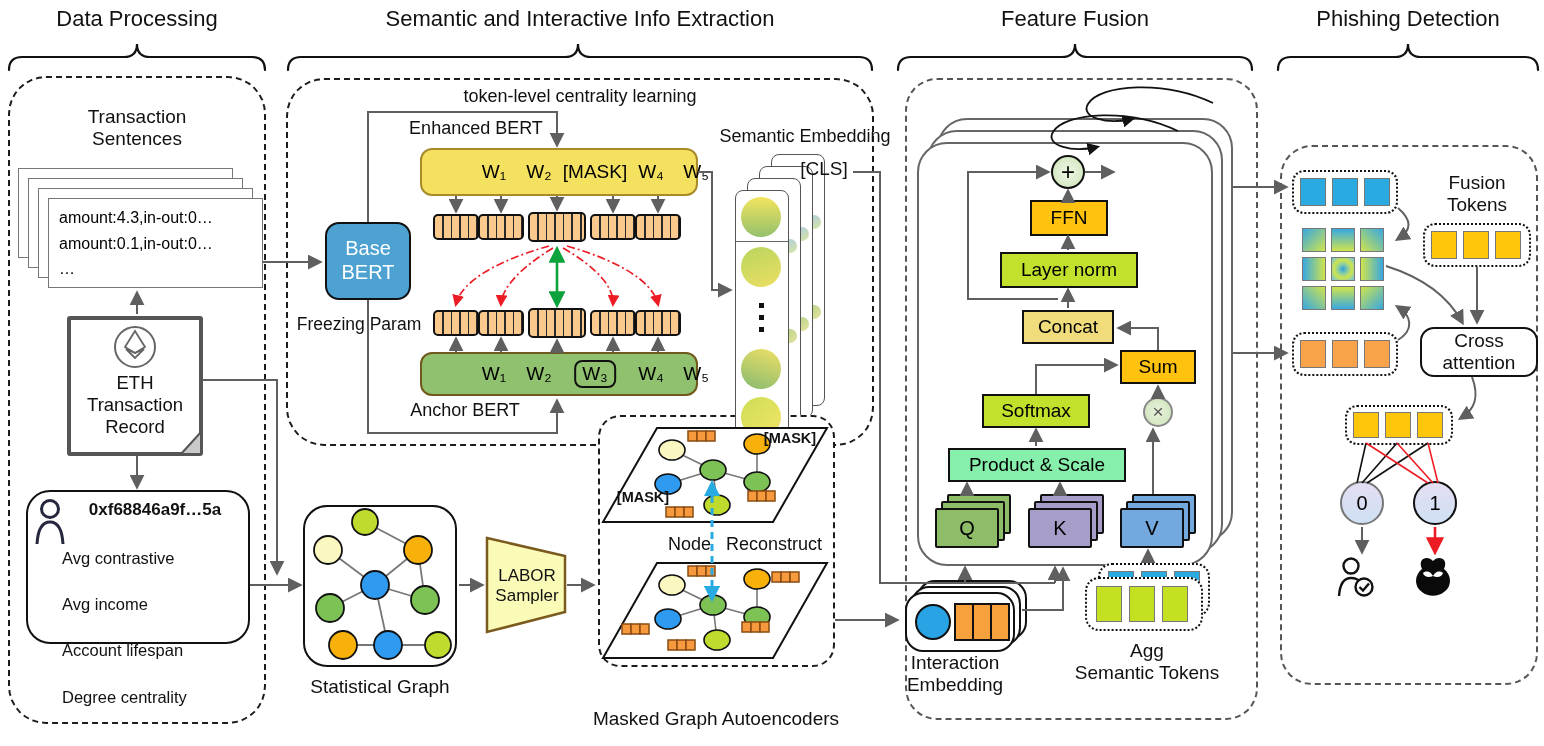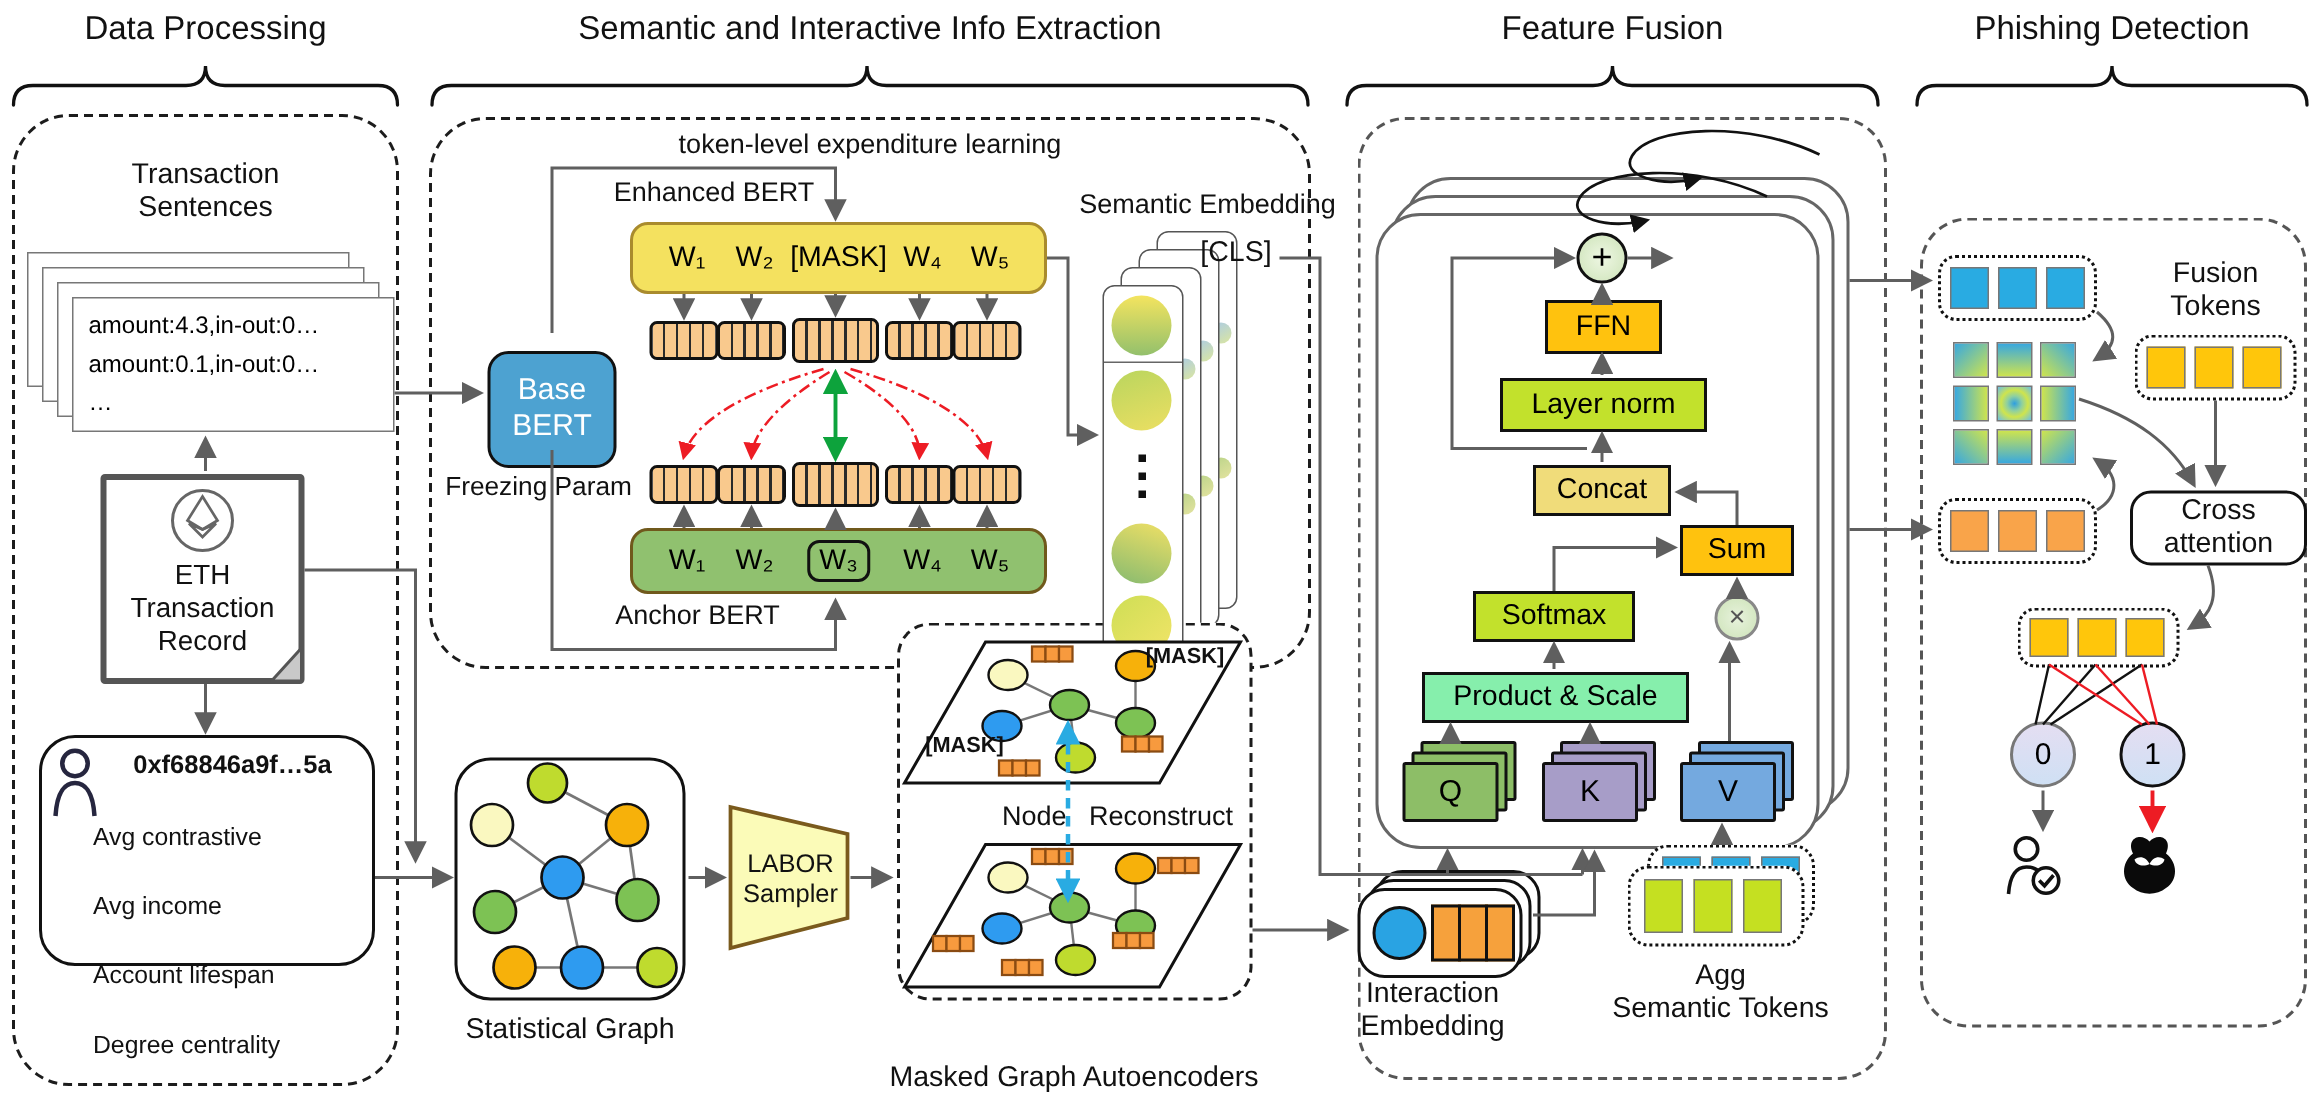--- a/index.html
+++ b/index.html
@@ -8,21 +8,21 @@
   .lbl{position:absolute;text-align:center;color:#111;line-height:1.18;z-index:50;white-space:pre-line;}
   .hdr{font-size:22px;}
   .box{position:absolute;box-sizing:border-box;z-index:10;}
   .dash{border:2.5px dashed #1c1c1c;border-radius:38px;background:transparent;}
   .dashg{border:2.5px dashed #555;border-radius:32px;background:transparent;}
   .card{position:absolute;box-sizing:border-box;background:#fff;border:1.6px solid #777;z-index:10;}
   .op{position:absolute;box-sizing:border-box;border:2.4px solid #111;display:flex;align-items:center;
       justify-content:center;font-size:19px;z-index:20;}
   .chip{position:absolute;box-sizing:border-box;border:2px solid #111;border-radius:5px;z-index:20;
         background:repeating-linear-gradient(90deg,#f9c98d 0px,#f9c98d 7px,#2a2a2a 7px,#2a2a2a 8.6px);}
-  .tok{position:absolute;top:50%;transform:translate(-50%,-50%);font-size:19px;z-index:30;}
+  .tok{position:absolute;top:50%;transform:translate(-50%,-50%);font-size:19px;z-index:30;margin-left:36px;}
   .tok.boxed{border:2.2px solid #111;border-radius:8px;padding:1px 6px;background:transparent;}
   .dotted{position:absolute;box-sizing:border-box;border:2.6px dotted #111;border-radius:12px;background:#fff;z-index:20;}
   .sq{position:absolute;box-sizing:border-box;border:1.8px solid #777;z-index:25;}
   .layer{position:absolute;box-sizing:border-box;width:296px;height:424px;border:2px solid #666;
          border-radius:30px;background:#fff;z-index:10;}
   .qkv{position:absolute;box-sizing:border-box;width:64px;height:40px;border:2px solid #111;border-radius:2px;z-index:20;
        display:flex;align-items:center;justify-content:center;font-size:20px;}
   .ccirc{position:absolute;box-sizing:border-box;border-radius:50%;z-index:30;display:flex;align-items:center;
          justify-content:center;}
   .semcard{position:absolute;box-sizing:border-box;background:#fff;border:1.8px solid #555;border-radius:8px;z-index:10;}
@@ -70,21 +70,21 @@
   <div class="lbl" style="left:68px;top:500px;width:174px;font-size:17px;font-weight:bold;">0xf68846a9f…5a</div>
   <div class="lbl" style="left:62px;top:524px;width:180px;font-size:16.5px;text-align:left;line-height:1.4;">
     <div>Avg contrastive</div>
     <div>Avg income</div>
     <div>Account lifespan</div>
     <div>Degree centrality</div>
     <div>…</div>
   </div>
 
   <div class="box dash" style="left:286px;top:78px;width:588px;height:368px;"></div>
-  <div class="lbl" style="left:430px;top:86px;width:300px;font-size:18px;">token-level expenditure learning</div>
+  <div class="lbl" style="left:430px;top:86px;width:300px;font-size:18px;">token-level centrality learning</div>
   <div class="lbl" style="left:390px;top:118px;width:172px;font-size:18px;">Enhanced BERT</div>
 
   <div class="box" style="left:420px;top:148px;width:278px;height:48px;background:#F4E15F;border:2.5px solid #A98B2D;border-radius:12px;">
     <span class="tok" style="left:36px;">W₁</span>
     <span class="tok" style="left:81px;">W₂</span>
     <span class="tok" style="left:137px;">[MASK]</span>
     <span class="tok" style="left:193px;">W₄</span>
     <span class="tok" style="left:238px;">W₅</span>
   </div>
 
@@ -102,21 +102,21 @@
 
   <div class="box" style="left:420px;top:352px;width:278px;height:44px;background:#90C16F;border:2.5px solid #70591c;border-radius:12px;">
     <span class="tok" style="left:36px;">W₁</span>
     <span class="tok" style="left:81px;">W₂</span>
     <span class="tok boxed" style="left:137px;text-align:right;">W₃</span>
     <span class="tok" style="left:193px;">W₄</span>
     <span class="tok" style="left:238px;">W₅</span>
   </div>
   <div class="lbl" style="left:395px;top:400px;width:140px;font-size:18px;">Anchor BERT</div>
 
-  <div class="box" style="left:325px;top:222px;width:86px;height:78px;background:#4DA2D1;border:2.5px solid #111;border-radius:14px;display:flex;align-items:center;justify-content:center;margin-top:12px;">
+  <div class="box" style="left:325px;top:222px;width:86px;height:78px;background:#4DA2D1;border:2.5px solid #111;border-radius:14px;display:flex;align-items:center;justify-content:center;">
     <div class="lbl" style="position:static;width:60px;font-size:20px;color:#fff;">Base BERT</div>
   </div>
   <div class="lbl" style="left:290px;top:314px;width:138px;font-size:17.5px;">Freezing Param</div>
 
   <div class="lbl" style="left:705px;top:126px;width:200px;font-size:18px;">Semantic Embedding</div>
   <div class="semcard" style="left:771px;top:154px;width:54px;height:252px;">
     <div class="scirc" style="right:3px;top:60px;width:14px;height:14px;background:linear-gradient(150deg,#aacbe8,#dbe6a0);"></div>
     <div class="scirc" style="right:3px;top:150px;width:14px;height:14px;background:linear-gradient(150deg,#b8d388,#e4e3a0);"></div>
   </div>
   <div class="semcard" style="left:759px;top:166px;width:54px;height:252px;">

